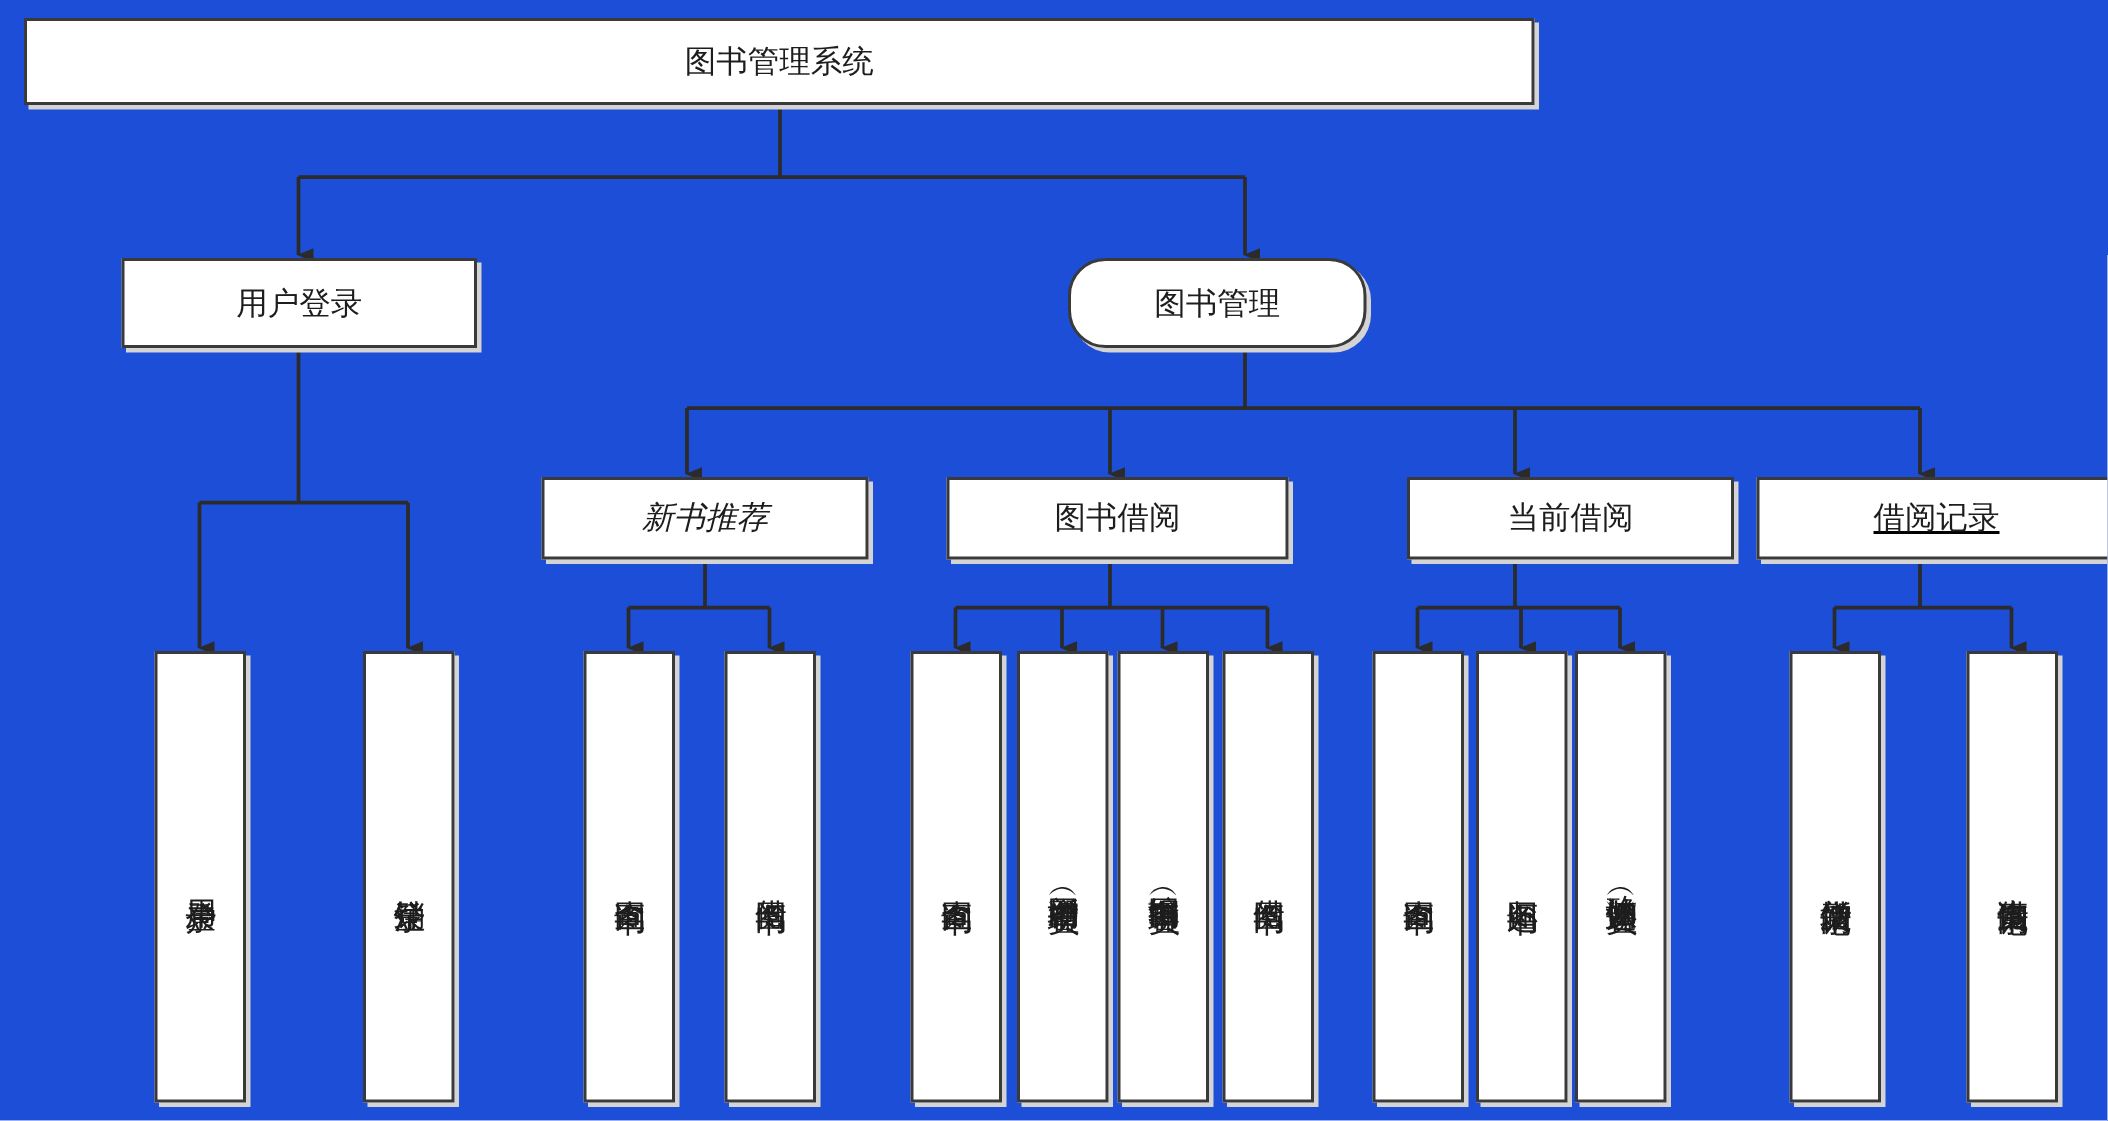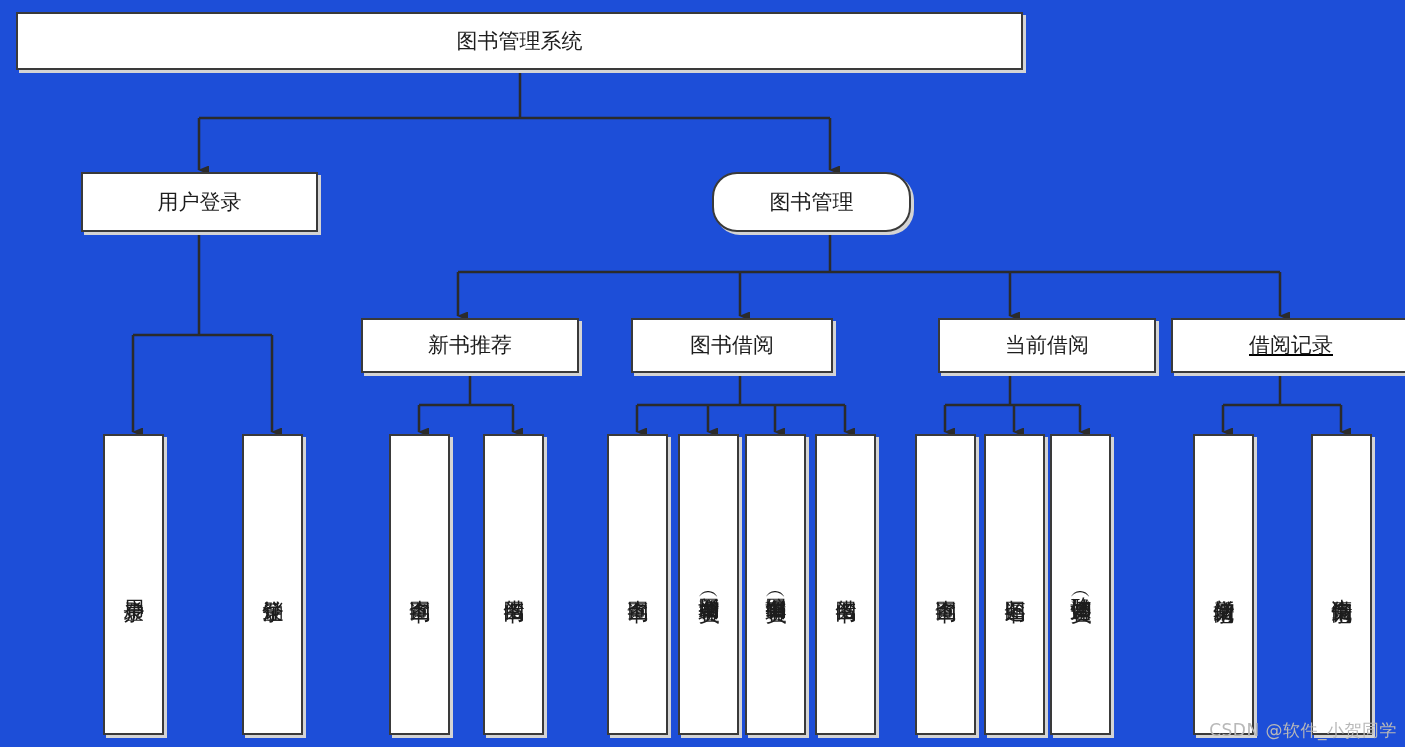--- a/index.html
+++ b/index.html
@@ -112,24 +112,24 @@
   <div id="nodes-layer">
       <div class="node-box horizontal" style="left: 16px; top: 12px; width: 1007px; height: 58px;">
         <div class="node-label">图书管理系统</div>
       </div>
       <div class="node-box horizontal" style="left: 81px; top: 172px; width: 237px; height: 60px;">
         <div class="node-label">用户登录</div>
       </div>
       <div class="node-box horizontal" style="left: 712px; top: 172px; width: 199px; height: 60px; border-radius: 25px;">
         <div class="node-label">图书管理</div>
       </div>
-      <div class="node-box horizontal" style="left: 361px; top: 318px; width: 218px; height: 55px;">
+      <div class="node-box horizontal" style="left: 361px; top: 318px; width: 218px; height: 55px; font-style: italic;">
         <div class="node-label">新书推荐</div>
       </div>
-      <div class="node-box horizontal" style="left: 631px; top: 318px; width: 202px; height: 55px;">
+      <div class="node-box horizontal" style="left: 631px; top: 318px; width: 228px; height: 55px;">
         <div class="node-label">图书借阅</div>
       </div>
       <div class="node-box horizontal" style="left: 938px; top: 318px; width: 218px; height: 55px;">
         <div class="node-label">当前借阅</div>
       </div>
       <div class="node-box horizontal" style="left: 1171px; top: 318px; width: 240px; height: 55px; text-decoration: underline;">
         <div class="node-label">借阅记录</div>
       </div>
       <div class="node-box vertical" style="left: 103px; top: 434px; width: 61px; height: 301px;">
         <div class="node-label">用户登录</div>
@@ -165,14 +165,13 @@
         <div class="node-label">确认归还（管理员）</div>
       </div>
       <div class="node-box vertical" style="left: 1193px; top: 434px; width: 61px; height: 301px;">
         <div class="node-label">新增借阅记录</div>
       </div>
       <div class="node-box vertical" style="left: 1311px; top: 434px; width: 61px; height: 301px;">
         <div class="node-label">查询借阅记录</div>
       </div>
     </div>
 
-  <div id="watermark">CSDN @软件_小贺同学</div>
 </div>
 
 </body></html>

